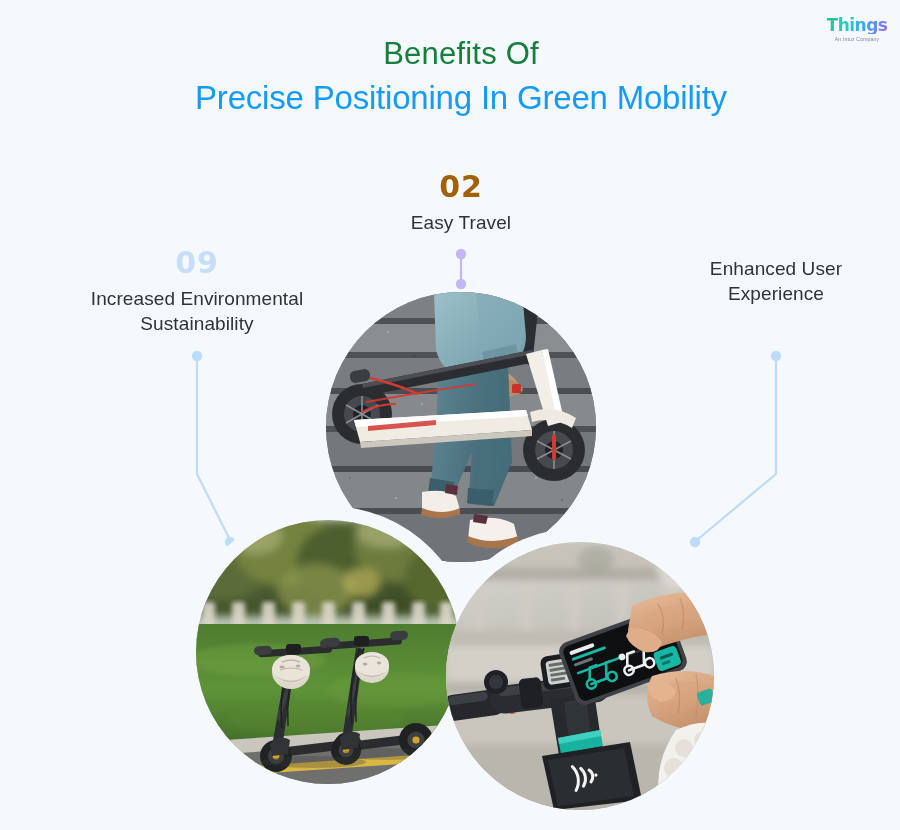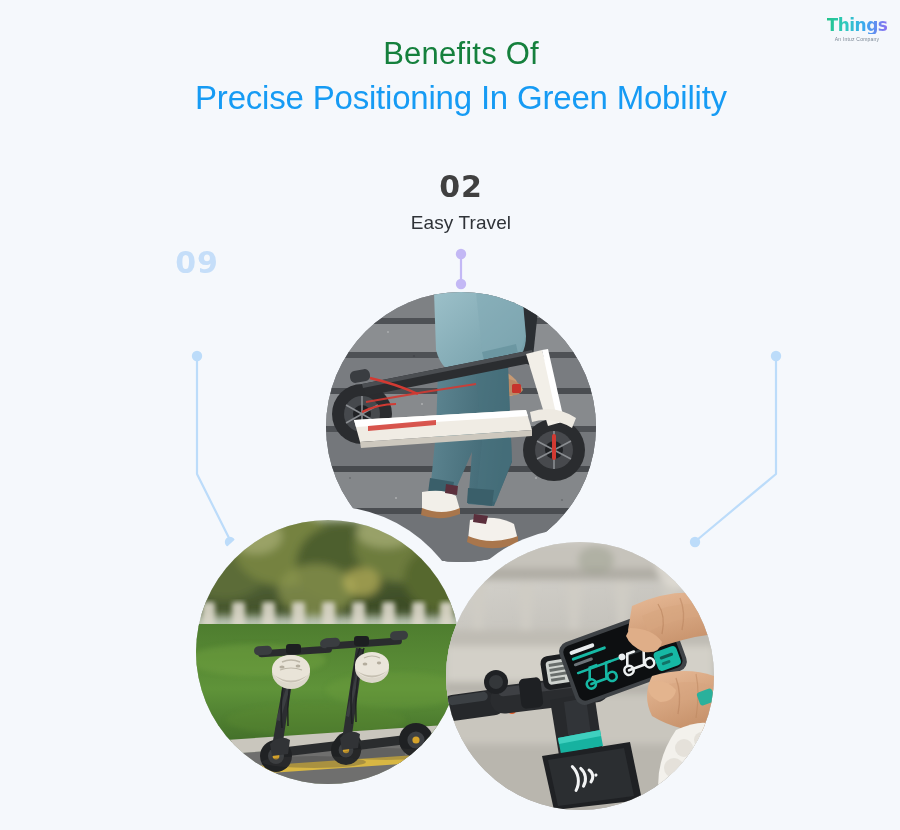--- a/index.html
+++ b/index.html
@@ -82,28 +82,30 @@
     <circle cx="450" cy="254" r="5.2" fill="#c3b8f5"></circle>
     <circle cx="450" cy="284" r="5.2" fill="#c3b8f5"></circle>
 
     <path d="M765,358 L765,474 L686,540" fill="none" stroke="#bcdcfa" stroke-width="2.2" stroke-linecap="round" stroke-linejoin="round"></path>
     <circle cx="765" cy="356" r="5.2" fill="#bcdcfa"></circle>
     <circle cx="684" cy="542" r="5.2" fill="#bcdcfa"></circle>
   </svg>
 
   <div class="step" id="step-1">
     <div class="step-num" style="color:#c5def9">09</div>
+    <div class="step-title">Increased Environmental Sustainability</div>
   </div>
 
   <div class="step" id="step-2">
-    <div class="step-num" style="color:#404040">02</div>
+    <div class="step-num" style="color:#a16207">02</div>
     <div class="step-title">Easy Travel</div>
   </div>
 
   <div class="step" id="step-3">
+    <div class="step-title">Enhanced User Experience</div>
   </div>
 
   <div class="circle" id="circ-top">
     <svg class="ph-svg" viewBox="0 0 270 270" preserveAspectRatio="xMidYMid slice">
       <defs>
         <linearGradient id="stoneG" x1="0" y1="0" x2="0.3" y2="1">
           <stop offset="0" stop-color="#8d8f92"></stop>
             <stop offset="1" stop-color="#5d6064"></stop>
         </linearGradient>
         <linearGradient id="jeanG" x1="0" y1="0" x2="1" y2="0.2">

